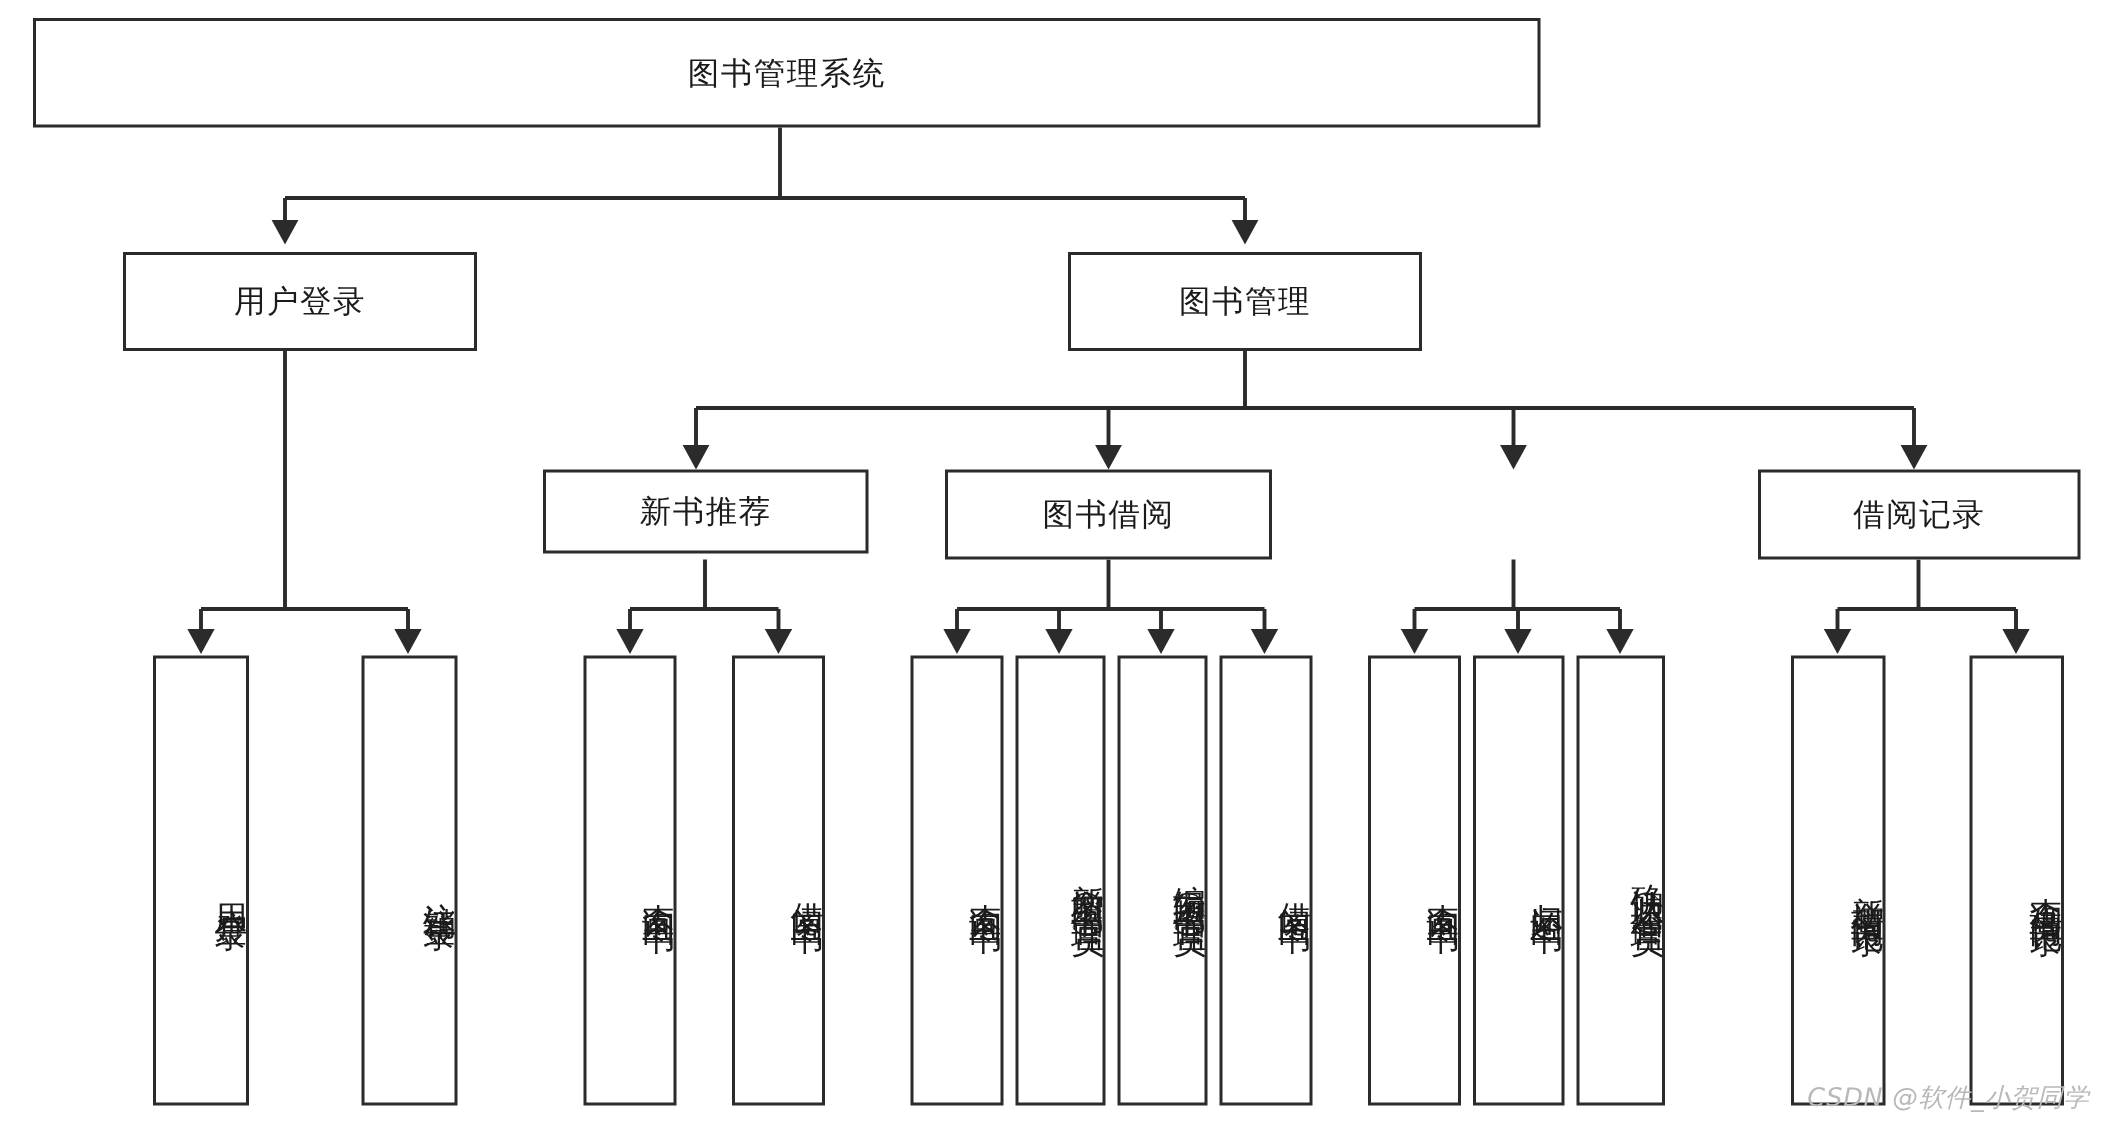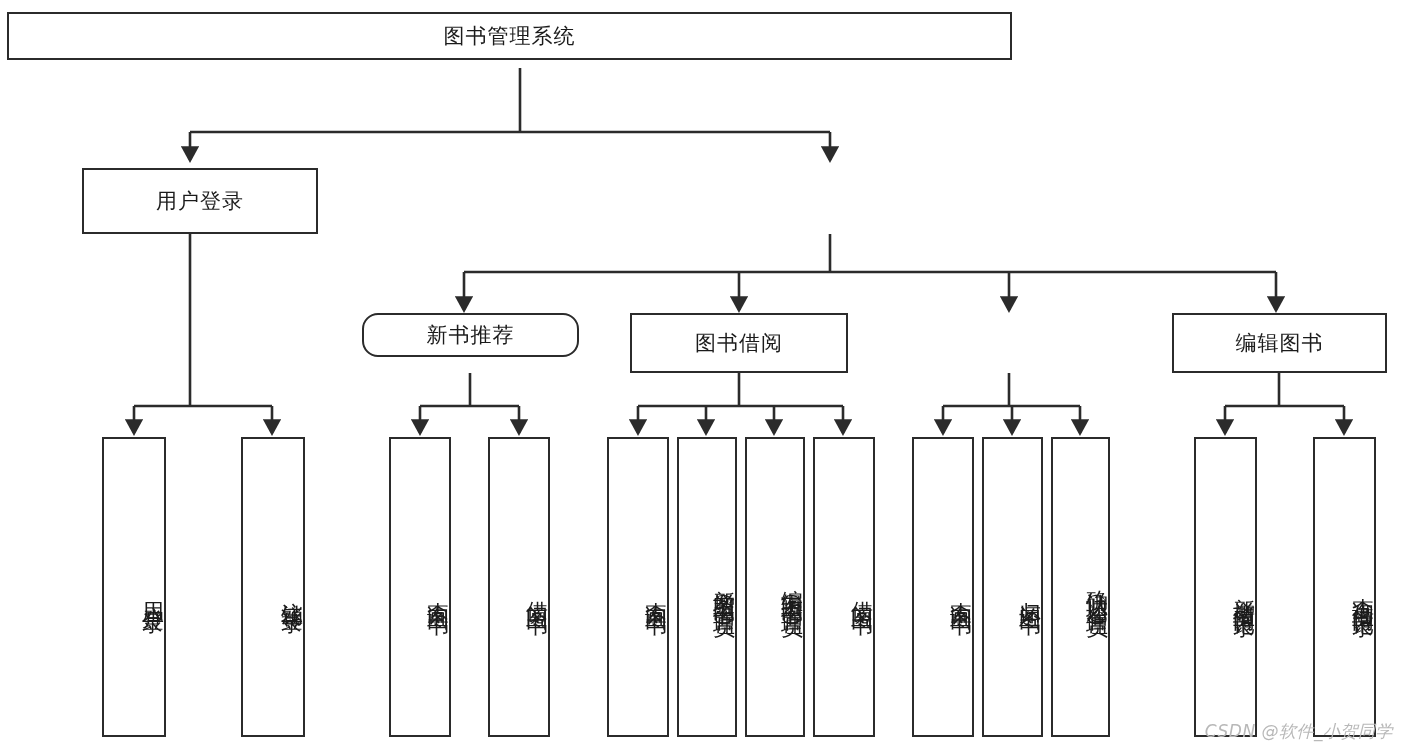--- a/index.html
+++ b/index.html
@@ -95,36 +95,39 @@
       <path d="M 1080 406 L 1080 433" marker-end="url(#arrow)"></path>
 
       <path d="M 1279 373 L 1279 406"></path>
       <path d="M 1225 406 L 1344 406"></path>
       <path d="M 1225 406 L 1225 433" marker-end="url(#arrow)"></path>
       <path d="M 1344 406 L 1344 433" marker-end="url(#arrow)"></path>
 
     </g>
   </svg>
 
-  <div class="node h" style="left:7px;top:12px;width:1005px;height:48px;">
+  <div class="node h" style="left:22px;top:12px;width:1005px;height:73px;">
     <span class="txt">图书管理系统</span>
   </div>
 
   <div class="node h" style="left:82px;top:168px;width:236px;height:66px;">
     <span class="txt">用户登录</span>
   </div>
+  <div class="node h" style="left:712px;top:168px;width:236px;height:66px;">
+    <span class="txt">图书管理</span>
+  </div>
 
-  <div class="node h" style="left:362px;top:313px;width:217px;height:44px;border-radius:16px;">
+  <div class="node h" style="left:362px;top:313px;width:217px;height:56px;">
     <span class="txt">新书推荐</span>
   </div>
   <div class="node h" style="left:630px;top:313px;width:218px;height:60px;">
     <span class="txt">图书借阅</span>
   </div>
   <div class="node h" style="left:1172px;top:313px;width:215px;height:60px;">
-    <span class="txt">编辑图书</span>
+    <span class="txt">借阅记录</span>
   </div>
 
   <div class="node v" style="left:102px;top:437px;width:64px;height:300px;">
     <span class="txt">用户登录</span>
   </div>
   <div class="node v" style="left:241px;top:437px;width:64px;height:300px;">
     <span class="txt">注销登录</span>
   </div>
 
   <div class="node v" style="left:389px;top:437px;width:62px;height:300px;">

